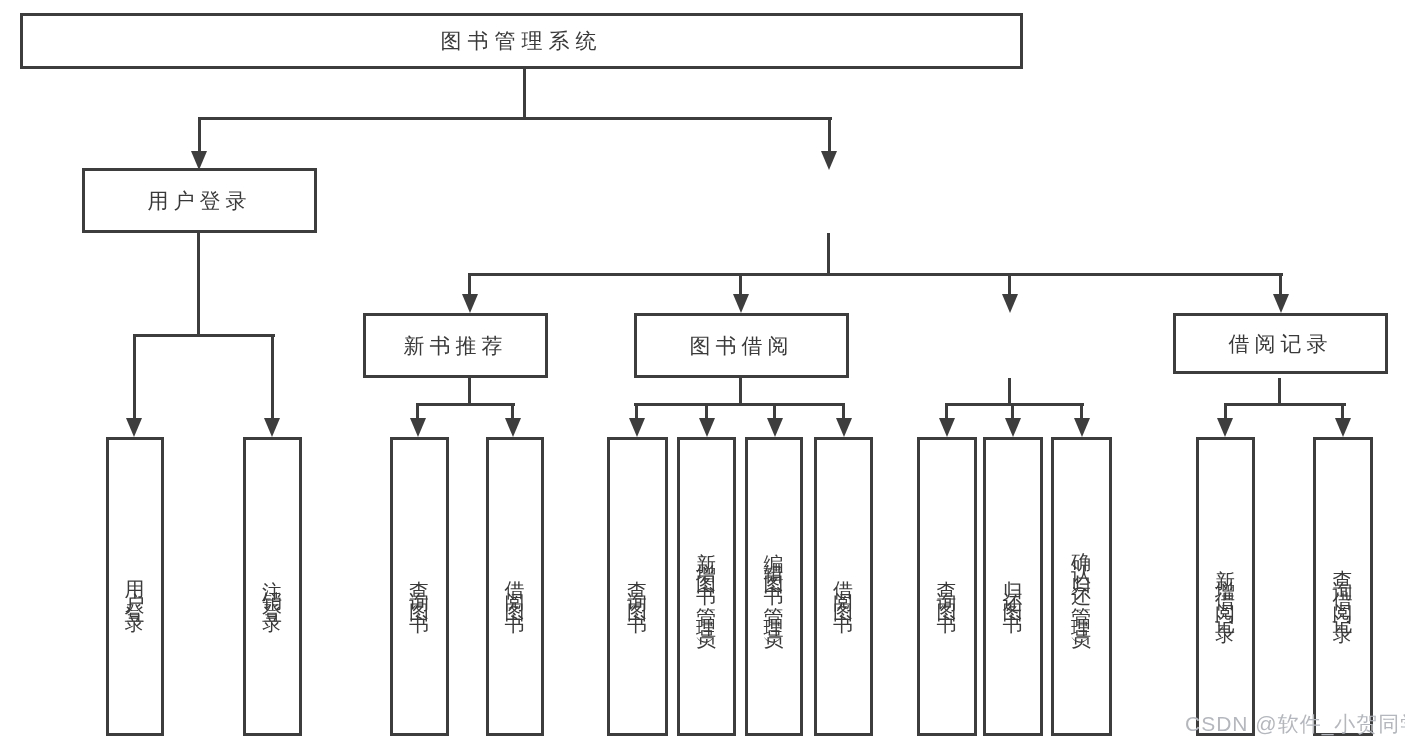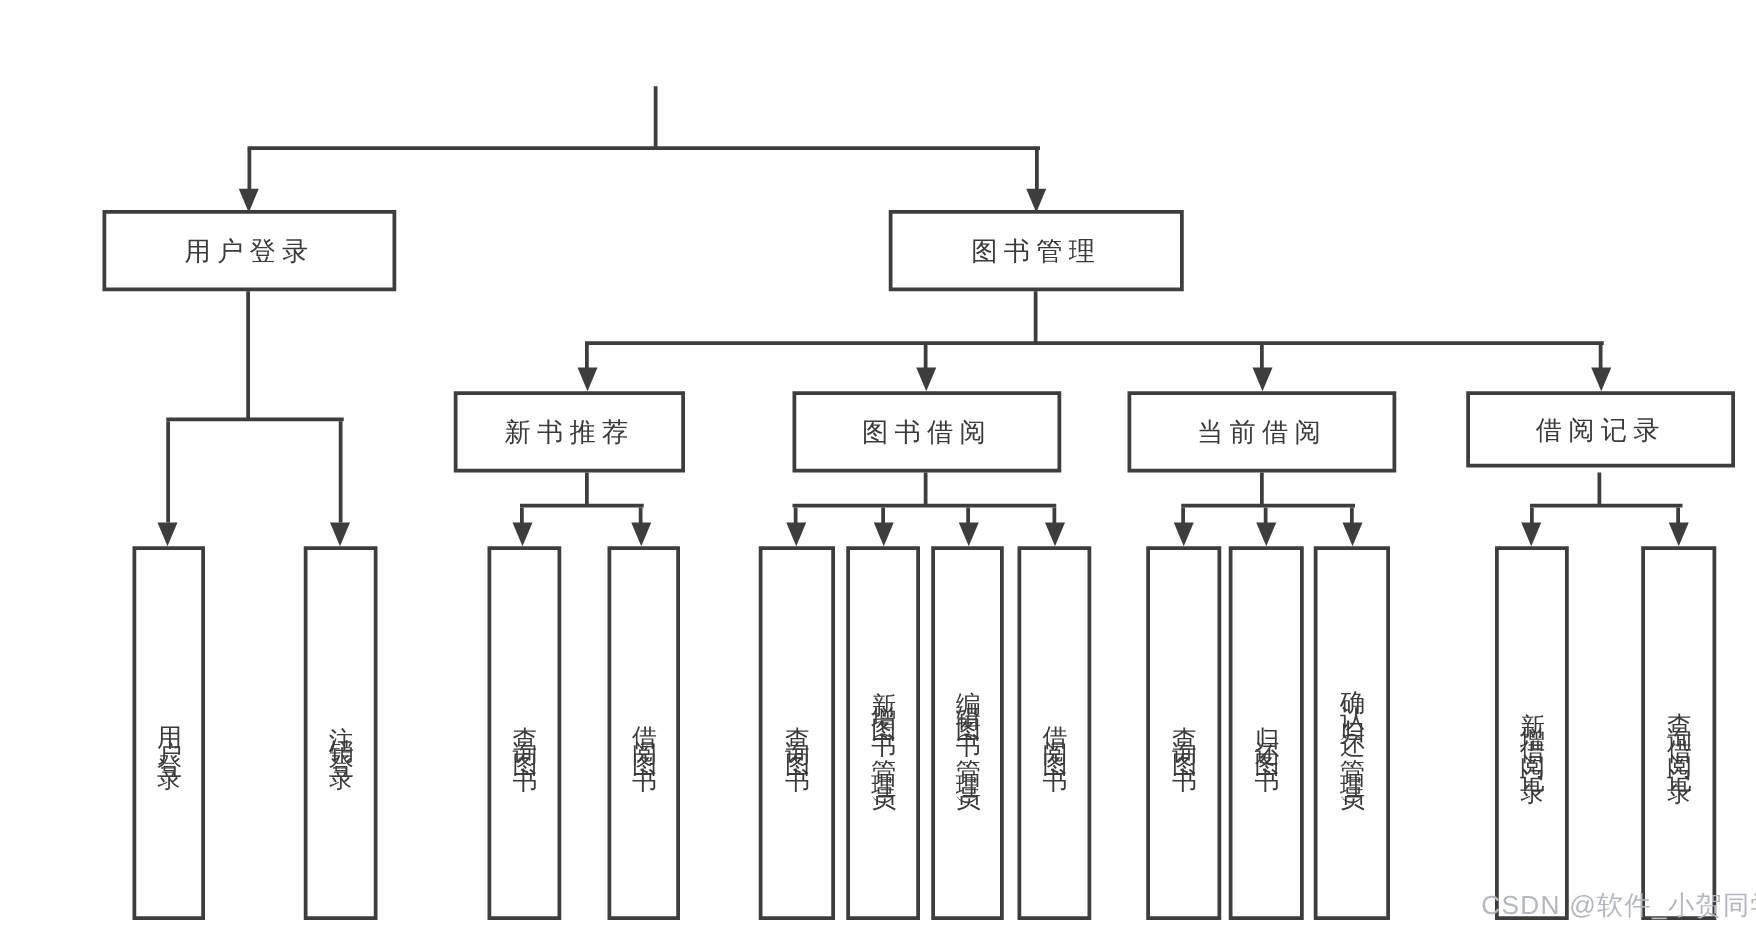--- a/index.html
+++ b/index.html
@@ -54,33 +54,33 @@
     color:var(--watermark);
     letter-spacing:1px;
     white-space:nowrap;
   }
 </style>
 </head>
 <body>
 
 <div class="canvas">
 
+  <div class="box h-box root-box" style="left:20px;top:13px;width:1003px;height:56px">
+    <span>图书管理系统</span>
+  </div>
 
   <div class="ln" style="left:523px;top:69px;width:3px;height:50px"></div>
   <div class="ln" style="left:198px;top:117px;width:634px;height:3px"></div>
   <div class="ln" style="left:198px;top:119px;width:3px;height:34px"></div>
   <div class="ah" style="left:191px;top:151px"></div>
   <div class="ln" style="left:828px;top:119px;width:3px;height:34px"></div>
   <div class="ah" style="left:821px;top:151px"></div>
 
   <div class="box h-box" style="left:82px;top:168px;width:235px;height:65px">
     <span>用户登录</span>
-  </div>
-  <div class="box h-box" style="left:711px;top:168px;width:236px;height:65px">
-    <span>图书管理</span>
   </div>
 
   <div class="ln" style="left:197px;top:233px;width:3px;height:103px"></div>
   <div class="ln" style="left:133px;top:334px;width:142px;height:3px"></div>
   <div class="ln" style="left:133px;top:337px;width:3px;height:81px"></div>
   <div class="ah" style="left:126px;top:418px"></div>
   <div class="ln" style="left:271px;top:337px;width:3px;height:81px"></div>
   <div class="ah" style="left:264px;top:418px"></div>
 
   <div class="ln" style="left:827px;top:233px;width:3px;height:43px"></div>
@@ -92,23 +92,20 @@
   <div class="ln" style="left:1008px;top:276px;width:3px;height:19px"></div>
   <div class="ah" style="left:1002px;top:294px"></div>
   <div class="ln" style="left:1279px;top:276px;width:3px;height:19px"></div>
   <div class="ah" style="left:1273px;top:294px"></div>
 
   <div class="box h-box" style="left:363px;top:313px;width:185px;height:65px">
     <span>新书推荐</span>
   </div>
   <div class="box h-box" style="left:634px;top:313px;width:215px;height:65px">
     <span>图书借阅</span>
-  </div>
-  <div class="box h-box" style="left:902px;top:313px;width:215px;height:65px">
-    <span>当前借阅</span>
   </div>
   <div class="box h-box" style="left:1173px;top:313px;width:215px;height:61px">
     <span>借阅记录</span>
   </div>
 
   <div class="ln" style="left:468px;top:378px;width:3px;height:27px"></div>
   <div class="ln" style="left:416px;top:403px;width:99px;height:3px"></div>
   <div class="ln" style="left:416px;top:406px;width:3px;height:13px"></div>
   <div class="ah" style="left:410px;top:418px"></div>
   <div class="ln" style="left:511px;top:406px;width:3px;height:13px"></div>

